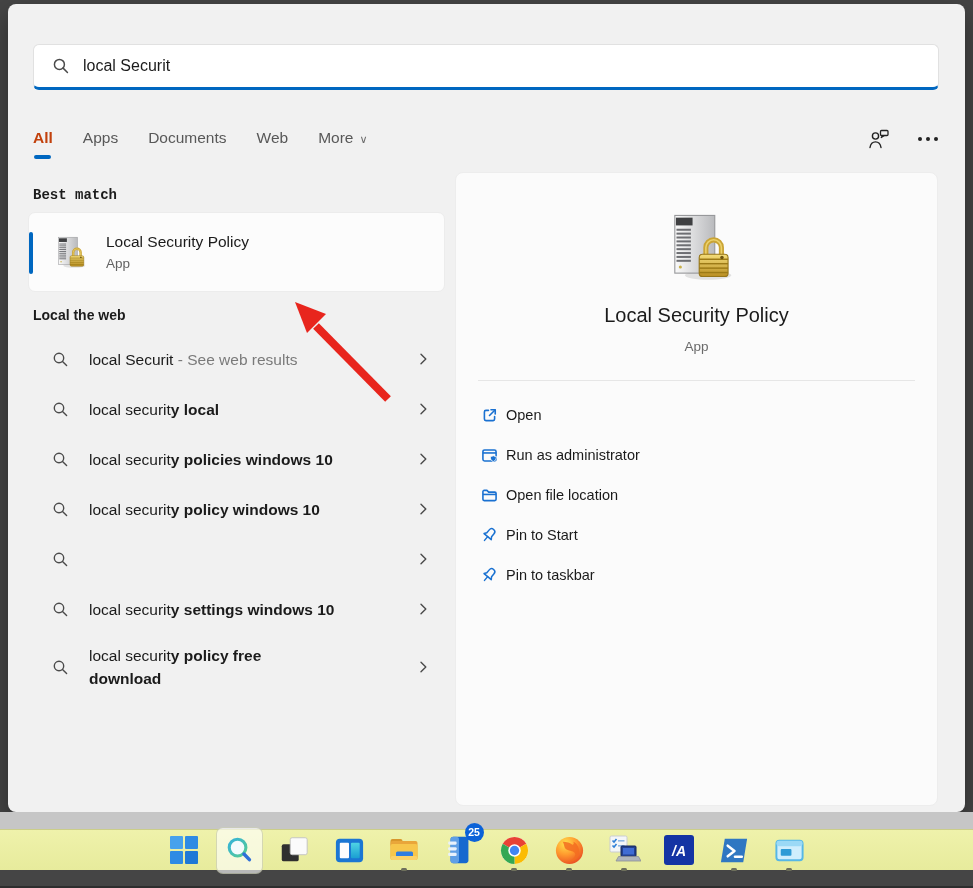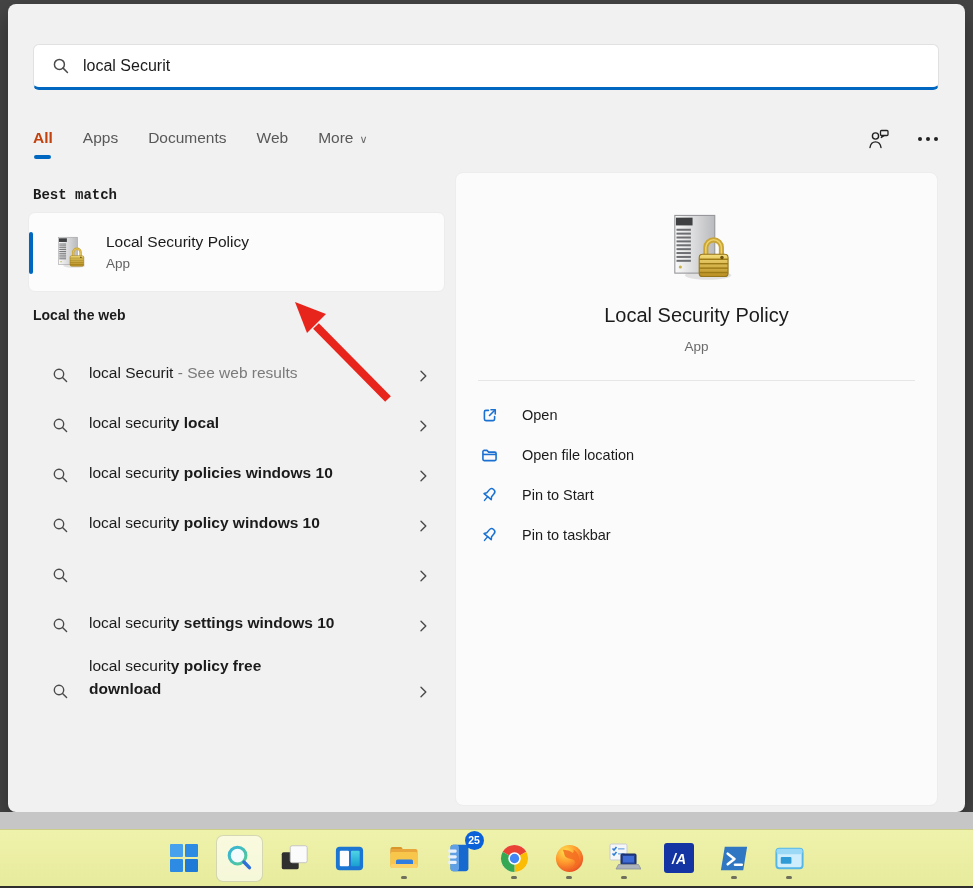--- a/index.html
+++ b/index.html
@@ -54,49 +54,49 @@
   }
   .bestmatch .accent {
     position:absolute; left:0; top:19px; width:4px; height:42px;
     background:var(--accent,#0067c0); border-radius:3px;
   }
   .bm-text .title { font-size:15.5px; color:#1b1b1b; }
   .bm-text .title b { font-weight:400; }
   .bm-text .sub { font-size:13.5px; color:#636363; margin-top:5px; }
   .weblist { position:absolute; left:20px; top:330px; width:417px; list-style:none; }
   .weblist li {
-    min-height:50px; display:flex; align-items:flex-end; gap:0;
+    min-height:50px; display:flex; align-items:center; gap:0;
     padding:0 14px 0 24px; border-radius:6px;
   }
   .weblist .mag { flex:0 0 auto; display:flex; margin-right:20px; }
   .weblist .txt { font-size:15.5px; color:#1b1b1b; line-height:23px; max-width:300px; }
   .weblist .txt b { font-weight:700; }
   .weblist .note { color:#7a7a7a; }
   .weblist .chev { margin-left:auto; display:flex; }
   
   .preview {
     position:absolute; left:447px; top:168px; width:483px; height:634px;
     background:#fbfbfb; border:1px solid #ededed; border-radius:8px;
   }
   .preview .bigicon { display:block; margin:38px auto 0; }
   .preview .ptitle { text-align:center; font-size:20px; color:#1b1b1b; margin-top:22px; }
   .preview .psub   { text-align:center; font-size:13.5px; color:#6a6a6a; margin-top:12px; }
   .preview .divider { height:1px; background:#e6e6e6; margin:26px 22px 0; }
   .actions { margin-top:14px; }
   .action {
-    display:flex; align-items:center; gap:24px; height:40px; padding:0 24px;
+    display:flex; align-items:center; gap:8px; height:40px; padding:0 24px;
     font-size:14.5px; color:#1b1b1b;
   }
   .action .aicon { display:flex; width:18px; justify-content:center; }
   
   .arrow-overlay { position:absolute; left:270px; top:282px; pointer-events:none; }
   
   .belowstrip { position:absolute; left:0; top:812px; width:973px; height:17px; background:#c6c6c6; }
   .taskbar {
-    position:absolute; left:0; top:829px; width:973px; height:57px;
+    position:absolute; left:0; top:829px; width:973px; height:41px;
     background:linear-gradient(#eff2ab, var(--taskbar-bg,#e7eb9c));
     border-top:1px solid rgba(0,0,0,.12);
     display:flex; align-items:center; justify-content:center; gap:8px;
   }
   .tb-item {
     width:47px; height:47px; border-radius:7px; position:relative;
     display:flex; align-items:center; justify-content:center;
   }
   .tb-item.active-btn { background:rgba(255,255,255,.62); border:1px solid rgba(120,125,70,.28); }
   .tb-item .dot {
@@ -334,20 +334,30 @@
             <svg width="17" height="17" viewBox="0 0 16 16" fill="none" stroke="#1a71d1" stroke-width="1.5" stroke-linecap="round" stroke-linejoin="round">
               <path d="M7 3.2H4.6c-1 0-1.4.4-1.4 1.4v6.8c0 1 .4 1.4 1.4 1.4h6.8c1 0 1.4-.4 1.4-1.4V9"></path>
               <polyline points="9.4 2.6, 13.4 2.6, 13.4 6.6"></polyline>
               <line x1="13.2" y1="2.8" x2="8" y2="8"></line>
             </svg>
           </span>
           <span>Open</span>
         </div>
         <div class="action">
           <span class="aicon">
+            <svg width="17" height="17" viewBox="0 0 16 16">
+              <rect x="1.8" y="2.8" width="12.4" height="10.4" rx="1.6" fill="none" stroke="#1a71d1" stroke-width="1.5"></rect>
+              <line x1="1.8" y1="5.6" x2="14.2" y2="5.6" stroke="#1a71d1" stroke-width="1.5"></line>
+              <path d="M11.6 8.2c.9.5 1.9.7 2.9.7 0 2.4-1 4.2-2.9 4.9-1.9-.7-2.9-2.5-2.9-4.9 1 0 2-.2 2.9-.7z" fill="#1a71d1" stroke="#fbfbfb" stroke-width=".8"></path>
+            </svg>
+          </span>
+          <span>Run as administrator</span>
+        </div>
+        <div class="action">
+          <span class="aicon">
             <svg width="17" height="17" viewBox="0 0 16 16" fill="none" stroke="#1a71d1" stroke-width="1.5" stroke-linejoin="round">
               <path d="M1.8 4.4c0-.7.5-1.2 1.2-1.2h2.6l1.6 1.6h5.8c.7 0 1.2.5 1.2 1.2v5.6c0 .7-.5 1.2-1.2 1.2H3c-.7 0-1.2-.5-1.2-1.2V4.4z"></path>
               <path d="M1.8 7h12.4"></path>
             </svg>
           </span>
           <span>Open file location</span>
         </div>
         <div class="action">
           <span class="aicon">
               <svg width="18" height="18" viewBox="0 0 18 18">

